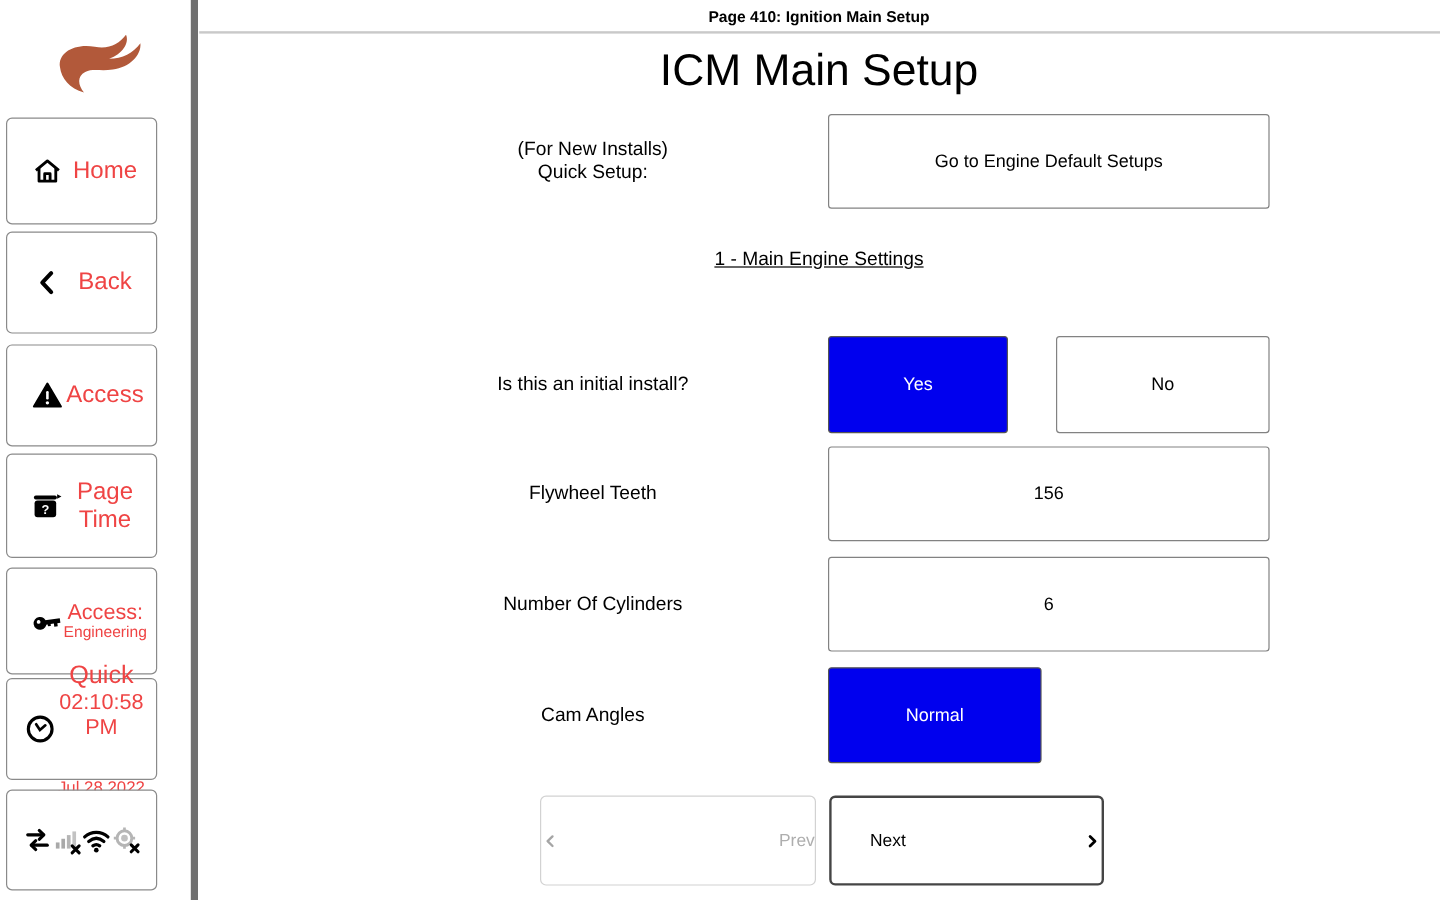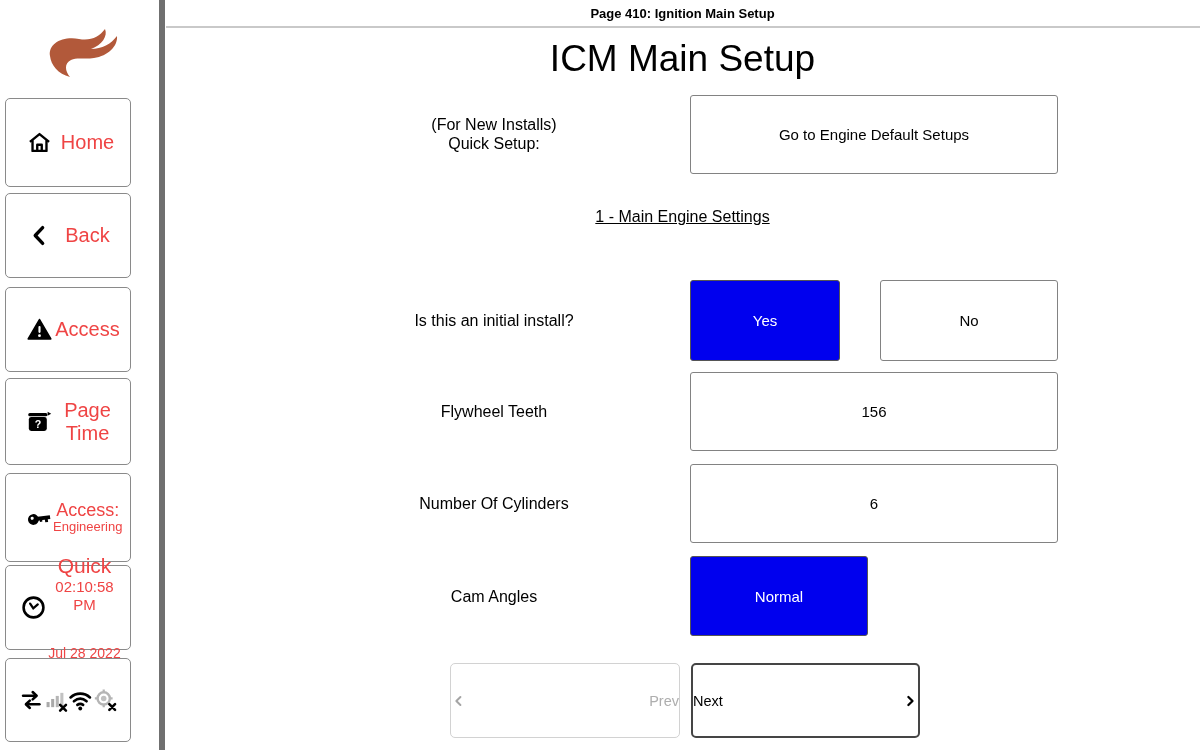--- a/index.html
+++ b/index.html
@@ -13,21 +13,21 @@
   .logo { position:absolute; left:36px; top:18px; width:90px; height:64px; }
   .side-btn { position:absolute; left:5px; width:126px; background:#fff; border:1px solid #8a8a8a;
               border-radius:5px; display:flex; align-items:center; padding:0 8px 0 20px;
               font-size:20px; color:#ef4444; font-family:inherit; cursor:pointer; text-align:center; }
   .side-btn .icn { width:27px; height:27px; flex:0 0 auto; display:flex; align-items:center; }
   .side-btn .icn svg { width:100%; height:100%; }
   .side-btn .lbl { flex:1; text-align:center; line-height:1.15; }
   .sub1 { font-size:18px; }
   .sub2 { font-size:13px; }
   .time-main { font-size:21px; }
-  .time-val  { font-size:15px; }
+  .time-val  { font-size:18px; }
   .time-date { font-size:14px;margin-top:32px; }
   .status-panel { justify-content:space-between; padding:0 13px; cursor:default; }
   .status-panel .sic { width:26px; height:26px; display:flex; }
   .status-panel svg { width:100%; height:100%; }
   .divider { position:absolute; left:159px; top:0; width:6px; height:750px; background:#707070; }
 
   
   .main { position:absolute; left:165px; top:0; width:1035px; height:750px; }
   .page-header { position:absolute; left:0; top:6px; width:100%; text-align:center;
                  font-size:13px; font-weight:bold; }
@@ -45,21 +45,21 @@
 
   .section-link { position:absolute; left:0; top:208px; width:100%; text-align:center;
                   font-size:16px; color:#000; text-decoration:underline; cursor:pointer; }
 
   .nav-btn { position:absolute; background:#fff; display:flex; align-items:center;
              justify-content:space-between; font-size:14.5px; font-family:inherit; cursor:pointer;
              border-radius:5px; }
   .nav-btn .chev { width:16px; height:16px; display:flex; }
   .nav-btn .chev svg { width:100%; height:100%; }
   .nav-prev { border:1px solid #d2d2d2; color:#aeaeae; }
-  .nav-next { border:2px solid #454545; color:#000; }
+  .nav-next { border:2px solid #454545; color:#000;padding-left:32px; }
 </style>
 </head>
 <body>
 
 <div class="screen">
 
   <aside class="sidebar">
 
     <div class="logo">
       <svg viewBox="0 0 90 62">

